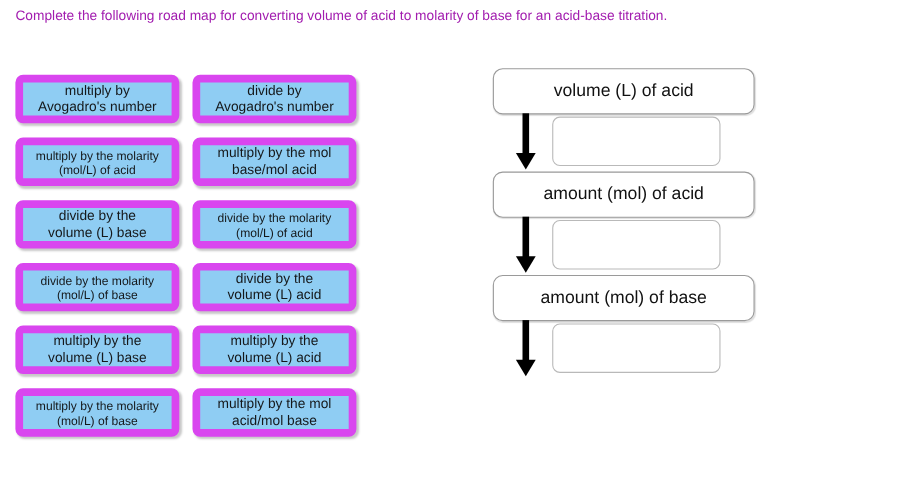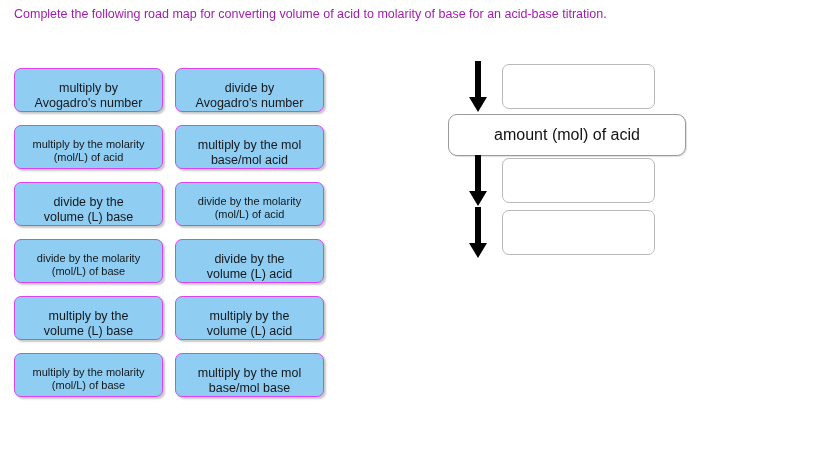--- a/index.html
+++ b/index.html
@@ -35,29 +35,29 @@
     top: 68px;
     width: 314px;
     display: grid;
     grid-template-columns: 149px 149px;
     column-gap: 12px;
     row-gap: 13px;
   }
   .tile {
     height: 44px;
     box-sizing: border-box;
-    border: 1px solid #d946ef;
+    border: 7px solid #d946ef;
     border-radius: 7px;
     background: #8fcdf3;
     box-shadow: 2px 2px 2px rgba(0,0,0,0.22);
     display: flex;
-    align-items: flex-start;
+    align-items: flex-end;
     justify-content: center;
     text-align: center;
-    padding: 12px 4px;
+    padding: 0 4px;
     cursor: pointer;
     user-select: none;
   }
   .tile .tile-text {
     display: block;
     line-height: 14px;
     color: #15181a;
   }
   .tile.size-lg .tile-text { font-size: 12.5px; line-height: 15px; }
   .tile.size-sm .tile-text { font-size: 11px;   line-height: 13px; }
@@ -162,26 +162,29 @@
   <div class="tile size-lg">
     <span class="tile-text"><span>multiply by the</span><br><span>volume (L) base</span></span>
   </div>
   <div class="tile size-lg">
     <span class="tile-text"><span>multiply by the</span><br><span>volume (L) acid</span></span>
   </div>
   <div class="tile size-sm">
     <span class="tile-text"><span>multiply by the molarity</span><br><span>(mol/L) of base</span></span>
   </div>
   <div class="tile size-lg">
-    <span class="tile-text"><span>multiply by the mol</span><br><span>base/mol base</span></span>
+    <span class="tile-text"><span>multiply by the mol</span><br><span>acid/mol base</span></span>
   </div>
 </div>
 
 <div id="flow">
 
+  <div class="node">
+    <span>volume (L) of acid</span>
+  </div>
 
   <div class="link">
     <div class="arrow">
       <div class="shaft"></div>
       <div class="head"></div>
     </div>
     <div class="slot"></div>
   </div>
 
   <div class="node">
@@ -189,20 +192,23 @@
   </div>
 
   <div class="link">
     <div class="arrow">
       <div class="shaft"></div>
       <div class="head"></div>
     </div>
     <div class="slot"></div>
   </div>
 
+  <div class="node">
+    <span>amount (mol) of base</span>
+  </div>
 
   <div class="link">
     <div class="arrow">
       <div class="shaft"></div>
       <div class="head"></div>
     </div>
     <div class="slot"></div>
   </div>
 
 

